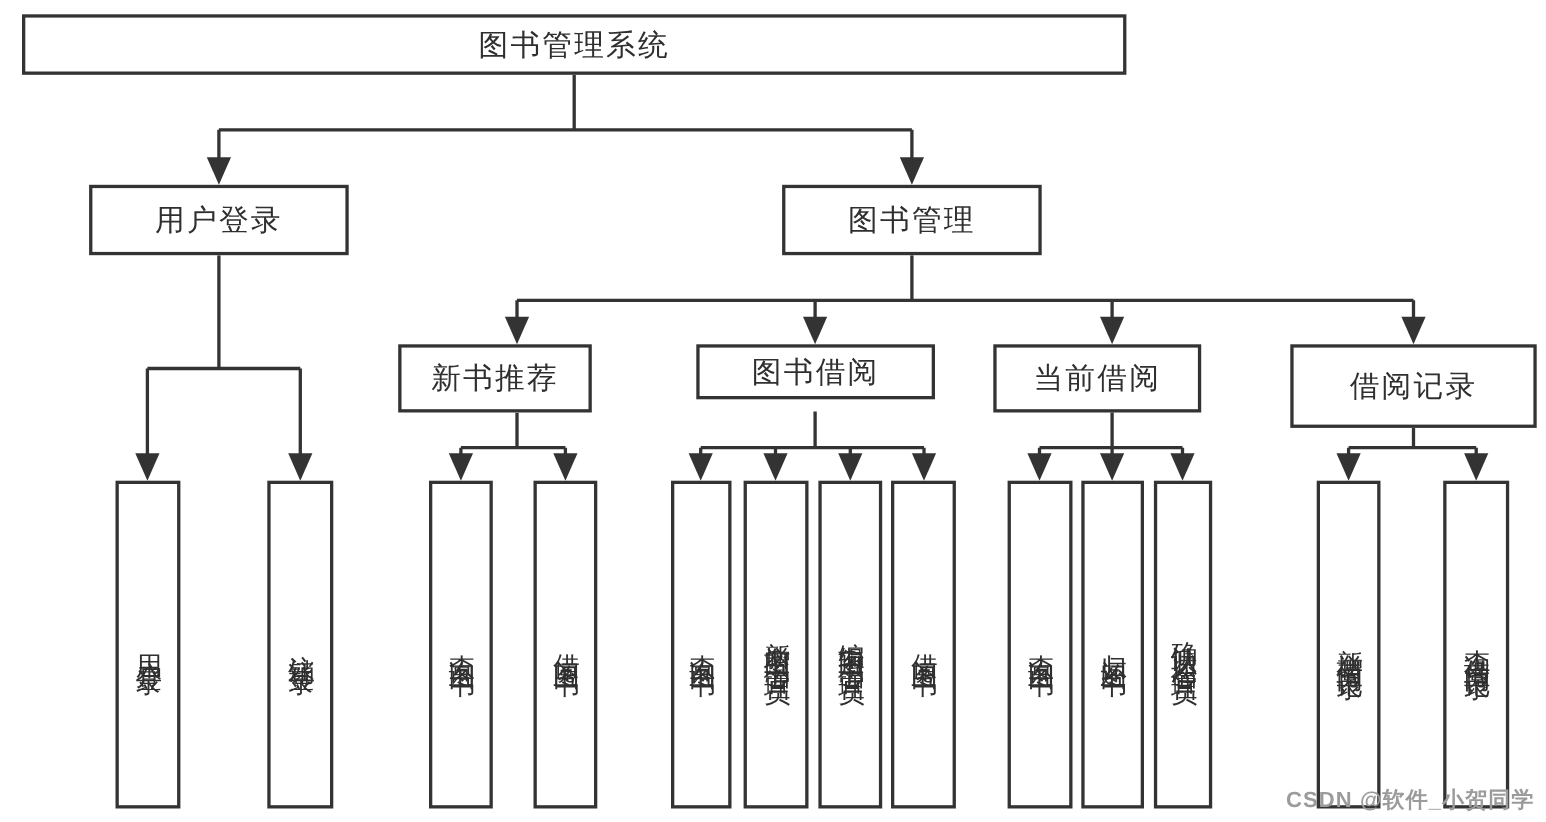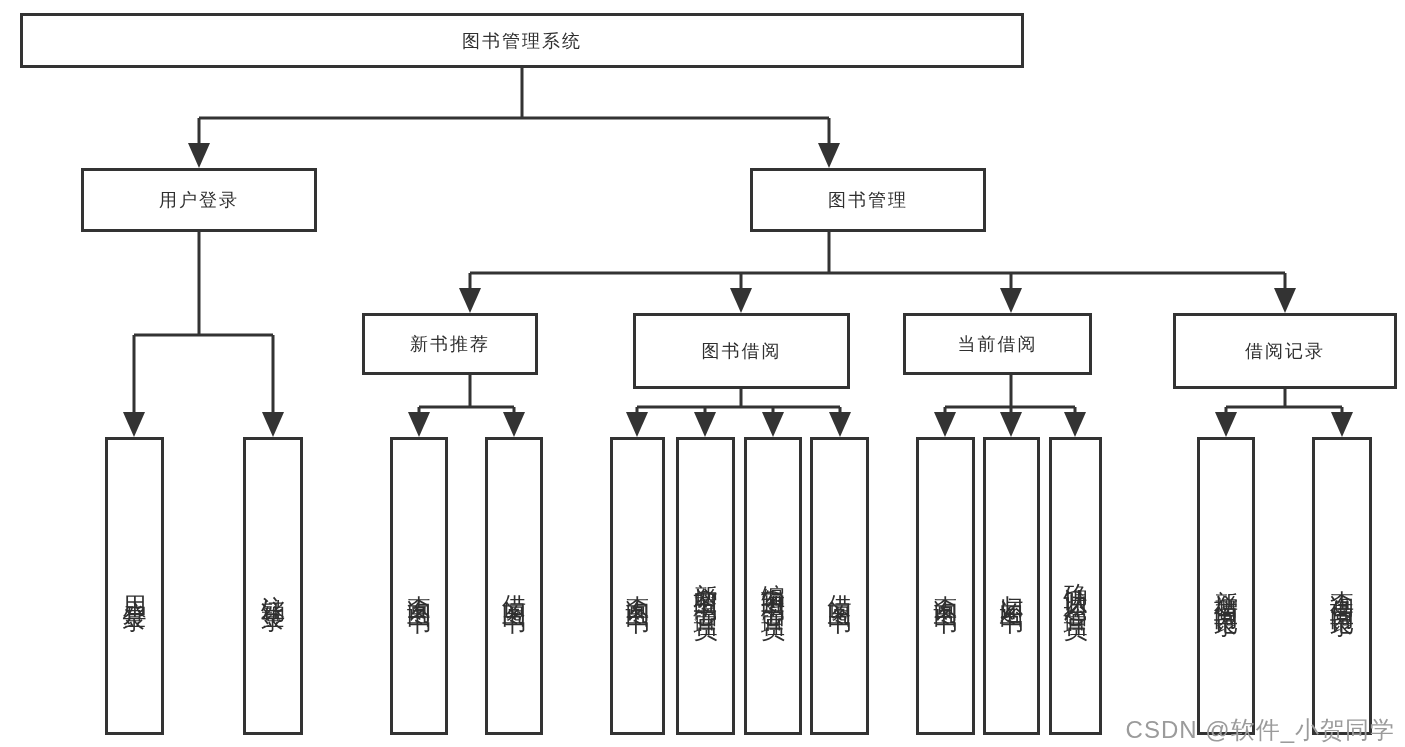--- a/index.html
+++ b/index.html
@@ -24,21 +24,21 @@
   }
   .box {
     position: absolute;
     box-sizing: border-box;
     border: 3px solid var(--line);
     background: var(--box_bg);
     display: flex;
     align-items: center;
     justify-content: center;
     color: var(--ink);
-    font-size: 18px;
+    font-size: 27px;
     letter-spacing: 2px;
     z-index: 2;
     white-space: nowrap;
   }
   .vbox {
     position: absolute;
     box-sizing: border-box;
     border: 3px solid var(--line);
     background: var(--box_bg);
     display: flex;
@@ -53,23 +53,23 @@
     writing-mode: vertical-rl;
     text-orientation: mixed;
     font-size: 24px;
     letter-spacing: 5px;
     line-height: 1;
     color: var(--ink);
   }
   
   .n-root  { left: 20px;   top: 13px;  width: 1004px; height: 55px; }
   .n-login { left: 81px;   top: 168px; width: 236px;  height: 64px; }
-  .n-mgmt  { left: 750px;  top: 168px; width: 236px;  height: 64px; }
+  .n-mgmt  { left: 711px;  top: 168px; width: 236px;  height: 64px; }
   .n-m0 { left: 362px;  top: 313px; width: 176px; height: 62px; }
-  .n-m1 { left: 633px;  top: 313px; width: 217px; height: 76px; }
+  .n-m1 { left: 633px;  top: 313px; width: 217px; height: 50px; }
   .n-m2 { left: 903px;  top: 313px; width: 189px; height: 62px; }
   .n-m3 { left: 1173px; top: 313px; width: 224px; height: 76px; }
   
   .l-a1 { left: 105px;  width: 59px; }
   .l-a2 { left: 243px;  width: 60px; }
   .l-b1 { left: 390px;  width: 58px; }
   .l-b2 { left: 485px;  width: 58px; }
   .l-c1 { left: 610px;  width: 55px; }
   .l-c2 { left: 676px;  width: 59px; }
   .l-c3 { left: 744px;  width: 58px; }
@@ -78,23 +78,24 @@
   .l-d2 { left: 983px;  width: 57px; }
   .l-d3 { left: 1049px; width: 53px; }
   .l-e1 { left: 1197px; width: 58px; }
   .l-e2 { left: 1312px; width: 60px; }
   .watermark {
     position: absolute;
     right: 10px;
     top: 714px;
     z-index: 3;
     color: var(--watermark);
-    font-size: 24px;
+    font-size: 20px;
     letter-spacing: 1px;
     white-space: nowrap;
+    font-weight: bold;
   }
 </style>
 </head>
 <body>
 
 <div class="canvas">
 
   <svg class="wires" width="1405" height="747" viewBox="0 0 1405 747">
     <g stroke="#333333" stroke-width="3" fill="none">
 

